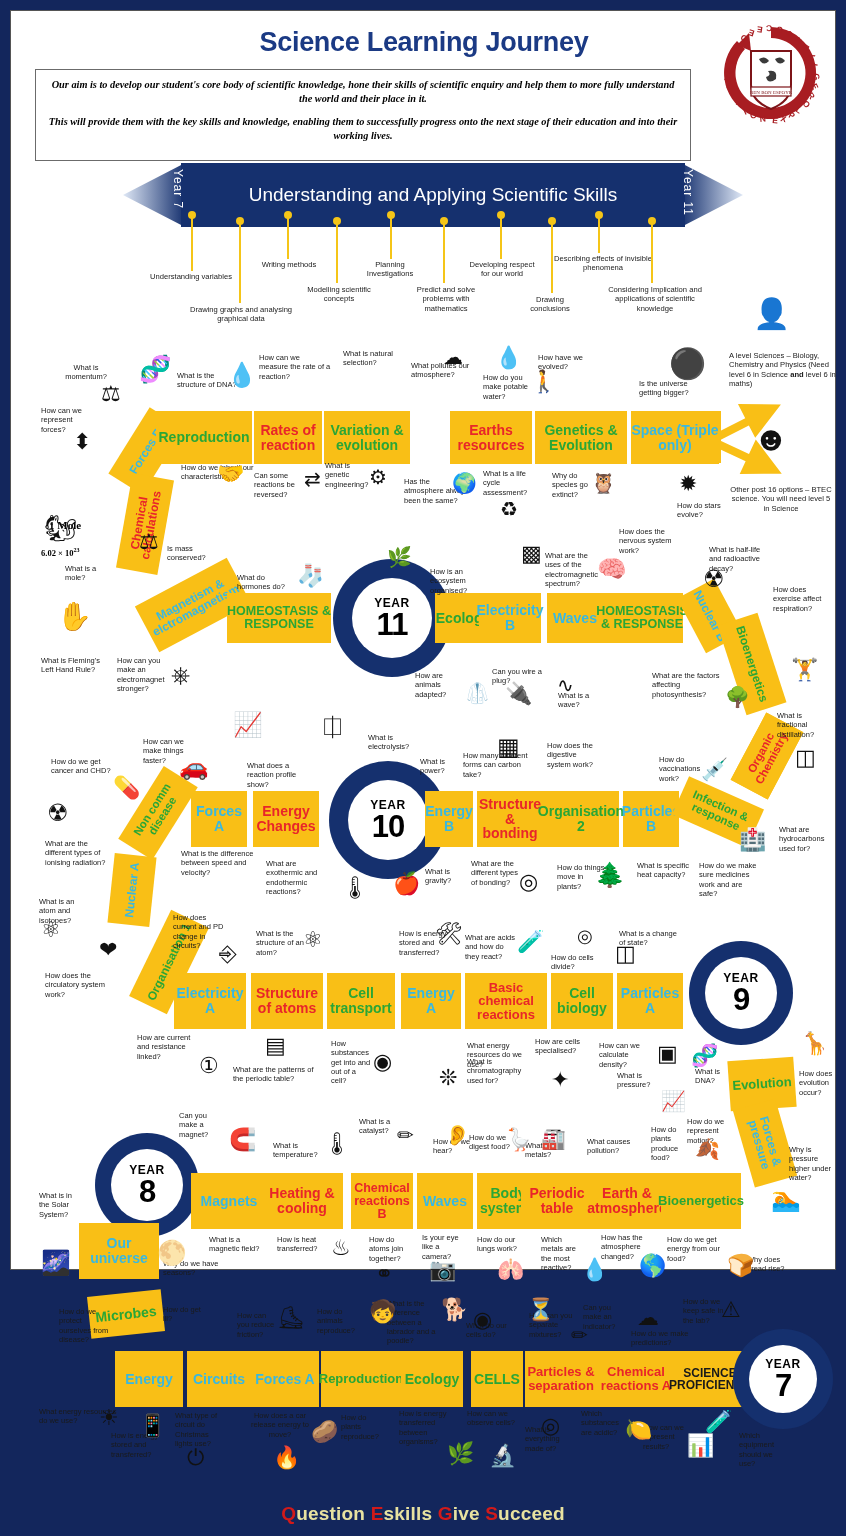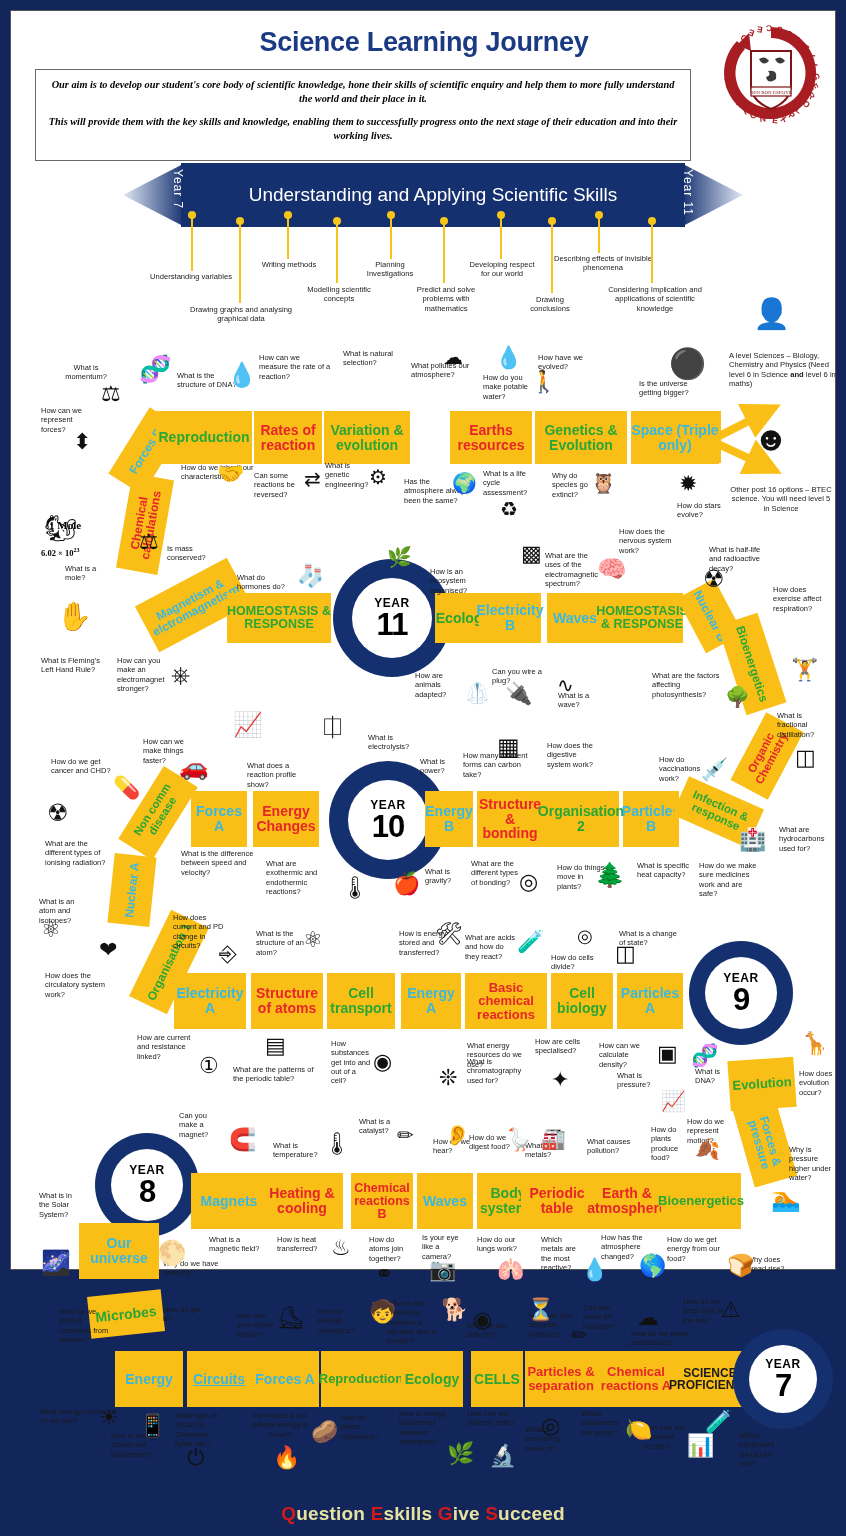--- a/index.html
+++ b/index.html
@@ -537,21 +537,21 @@
     <div class="ic" style="left:530px;top:1118px;font-size:20px;">🏭</div>
     <div class="ic" style="left:628px;top:1244px;font-size:22px;">🌎</div>
     <div class="ic" style="left:684px;top:1128px;font-size:20px;">🍂</div>
     <div class="ic" style="left:716px;top:1244px;font-size:22px;">🍞</div>
     <div class="ic" style="left:30px;top:1240px;font-size:24px;">🌌</div>
     <div class="ic" style="left:146px;top:1230px;font-size:24px;">🌕</div>
   </div>
 
   <div class="layer">
     <div class="sbox blue" style="left:104px;top:1340px;width:68px;height:56px;font-size:14px;">Energy</div>
-    <div class="sbox blue" style="left:176px;top:1340px;width:64px;height:56px;font-size:14px;text-decoration:underline;">Circuits</div>
+    <div class="sbox blue" style="left:176px;top:1340px;width:64px;height:56px;font-size:14px;">Circuits</div>
     <div class="sbox blue" style="left:240px;top:1340px;width:68px;height:56px;font-size:14px;">Forces A</div>
     <div class="sbox green" style="left:310px;top:1340px;width:80px;height:56px;font-size:13px;">Reproduction</div>
     <div class="sbox green" style="left:390px;top:1340px;width:62px;height:56px;font-size:14px;">Ecology</div>
     <div class="sbox green" style="left:460px;top:1340px;width:52px;height:56px;font-size:14px;">CELLS</div>
     <div class="sbox red" style="left:514px;top:1340px;width:72px;height:56px;font-size:13px;">Particles &amp; separation</div>
     <div class="sbox red" style="left:586px;top:1340px;width:78px;height:56px;font-size:13px;">Chemical reactions A</div>
     <div class="sbox" style="left:660px;top:1340px;width:78px;height:56px;font-size:12px;color:#1a1a1a;">SCIENCE PROFICIENCY</div>
     <div class="ycirc" style="left:722px;top:1318px;width:100px;height:100px;">
       <div class="inner" style="width:68px;height:68px;">
         <div class="yw">YEAR</div>

